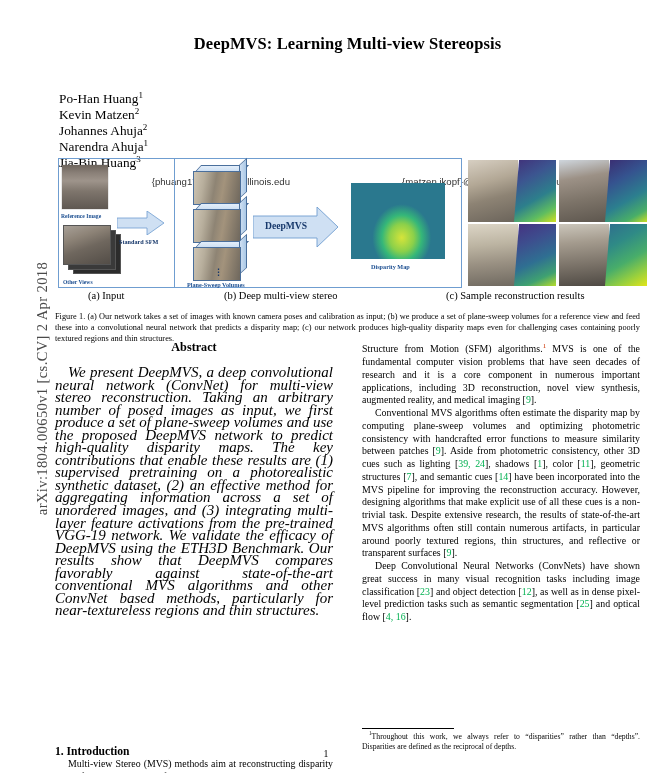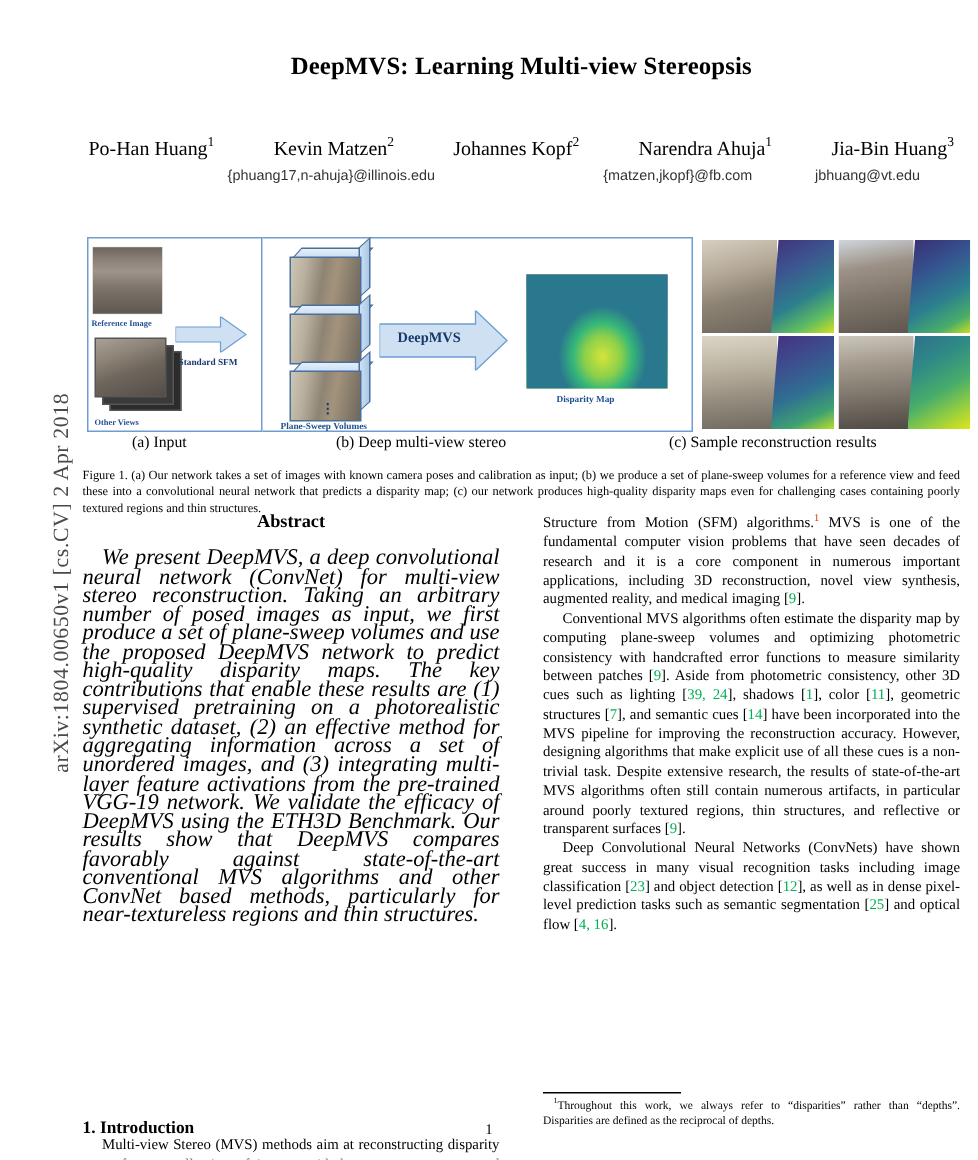--- a/index.html
+++ b/index.html
@@ -49,20 +49,21 @@
     letter-spacing: 0.1px;
   }
 
   
   .authors-row {
     display: flex;
     justify-content: space-between;
     margin-top: 37px;
     padding: 0 4px;
     font-size: 13.3px;
+    flex-direction: column;
   }
   .author { white-space: nowrap; }
   sup { font-size: 0.68em; vertical-align: super; line-height: 0; }
 
   .affil-row {
     display: flex;
     margin-top: 10px;
     font-size: 13.3px;
     padding: 0 2px;
   }
@@ -309,21 +310,21 @@
 
 <div id="arxiv-stamp">arXiv:1804.00650v1  [cs.CV]  2 Apr 2018</div>
 
 <div id="page">
 
   <div id="paper-title">DeepMVS: Learning Multi-view Stereopsis</div>
 
   <div class="authors-row">
     <span class="author"><span>Po-Han Huang</span><sup>1</sup></span>
     <span class="author"><span>Kevin Matzen</span><sup>2</sup></span>
-    <span class="author"><span>Johannes Kopf</span><sup>2</sup></span>
+    <span class="author"><span>Johannes Ahuja</span><sup>2</sup></span>
     <span class="author"><span>Narendra Ahuja</span><sup>1</sup></span>
     <span class="author"><span>Jia-Bin Huang</span><sup>3</sup></span>
   </div>
 
 
   <div class="email-row">
     <span class="email-1">{phuang17,n-ahuja}@illinois.edu</span>
     <span class="email-2">{matzen,jkopf}@fb.com</span>
     <span class="email-3">jbhuang@vt.edu</span>
   </div>

